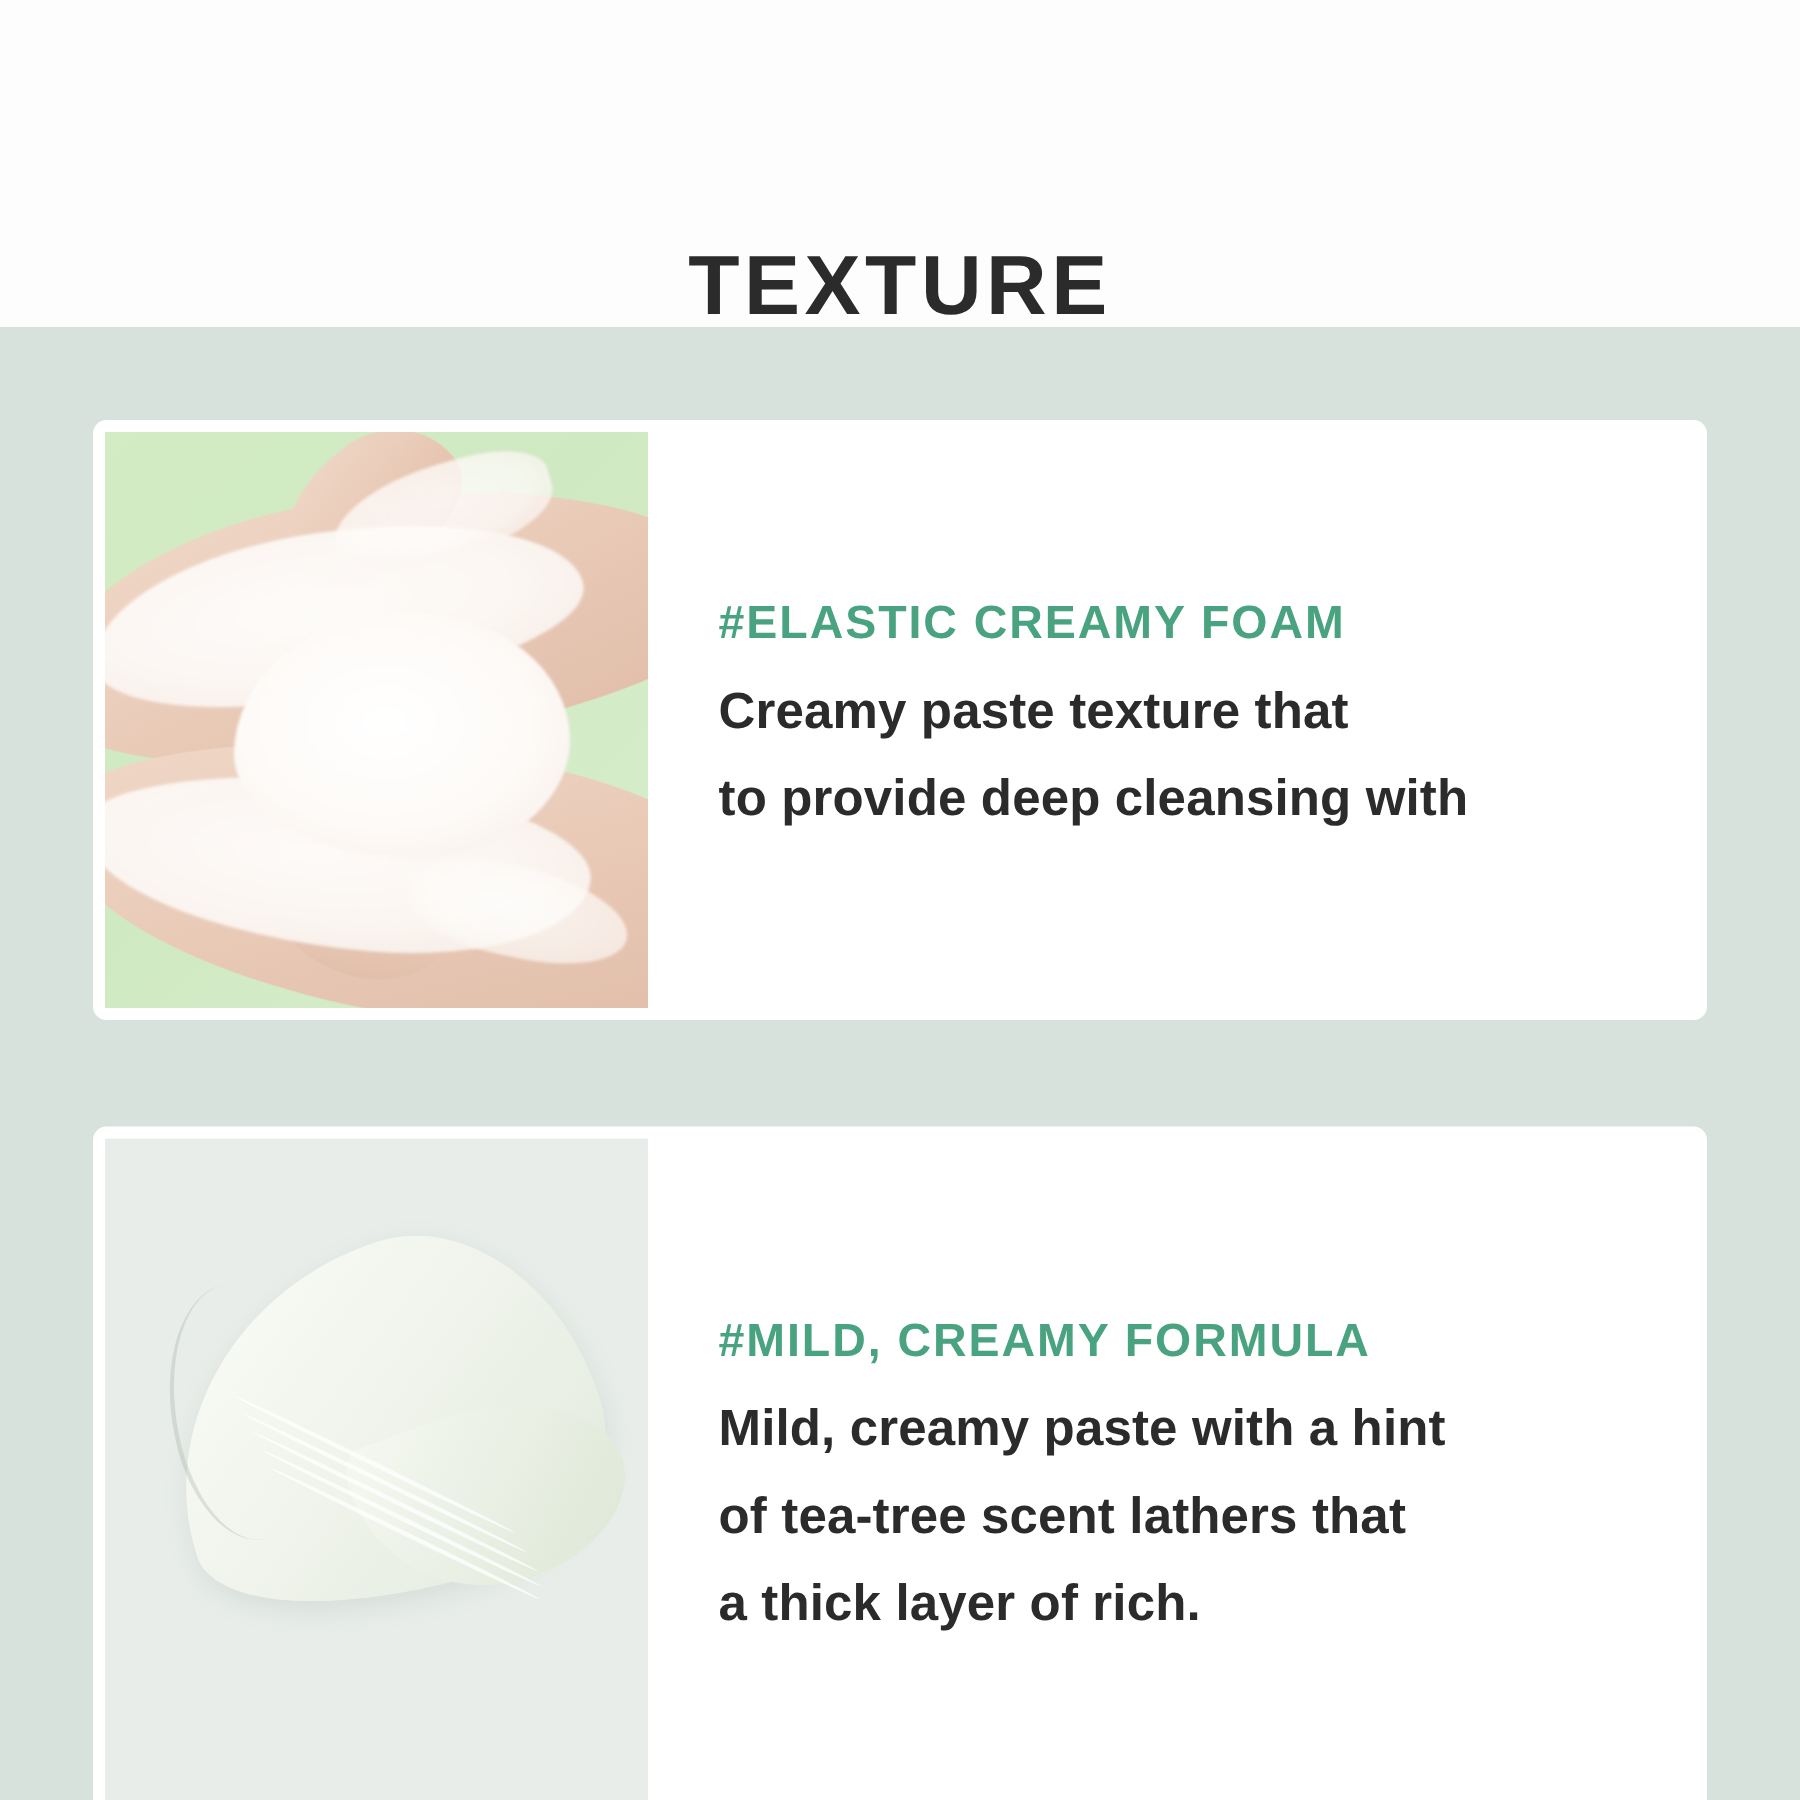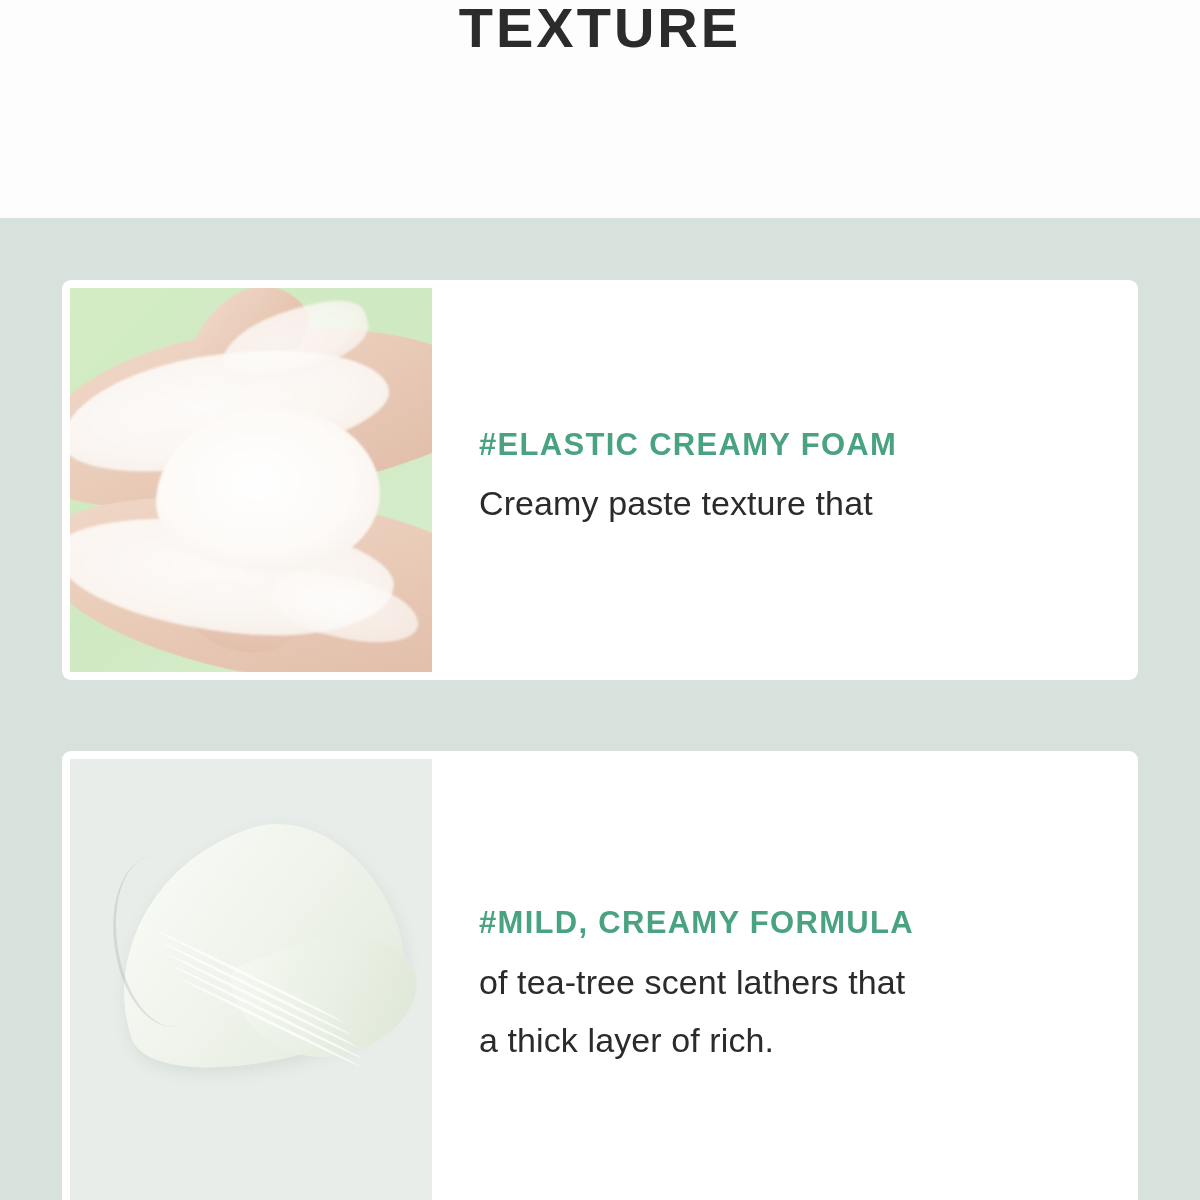--- a/index.html
+++ b/index.html
@@ -23,21 +23,21 @@
 
   
   .header-band {
     position: absolute;
     left: 0;
     top: 0;
     width: 1200px;
     height: 218px;
     background: #fdfdfd;
     display: flex;
-    align-items: flex-start;
+    align-items: flex-end;
     justify-content: center;
   }
   .page-title {
     font-size: 56px;
     font-weight: 700;
     letter-spacing: 3px;
     color: #2b2b2b;
     line-height: 1;
     margin: 0;
     padding: 0;
@@ -91,21 +91,21 @@
     font-size: 31px;
     font-weight: 700;
     letter-spacing: 1.3px;
     color: #4aa380;
     margin: 0 0 12px 0;
     line-height: 1.1;
     white-space: nowrap;
   }
   .feature-text {
     font-size: 34px;
-    font-weight: 400;
+    font-weight: 700;
     color: #2b2b2b;
     line-height: 1.72;
     margin: 0;
     letter-spacing: 0.1px;
   }
   .feature-text .ln { display: block; white-space: nowrap; }
 
   
   .foam-scene {
     position: absolute;
@@ -273,20 +273,21 @@
           <div class="foam foam-core"></div>
           <div class="foam foam-wisp-a"></div>
           <div class="foam foam-wisp-b"></div>
         </div>
       </div>
 
       <div class="card-body">
         <div class="feature-heading">#ELASTIC CREAMY FOAM</div>
         <div class="feature-text">
           <span class="ln">Creamy paste texture that</span>
+          <span class="ln">to provide deep cleansing with</span>
         </div>
       </div>
 
     </div>
 
     <div class="card card-2">
 
       <div class="card-media">
         <div class="swatch-scene">
           <div class="swatch-blob"></div>
@@ -296,20 +297,21 @@
           <div class="swatch-ridge r2"></div>
           <div class="swatch-ridge r3"></div>
           <div class="swatch-ridge r4"></div>
           <div class="swatch-ridge r5"></div>
         </div>
       </div>
 
       <div class="card-body">
         <div class="feature-heading">#MILD, CREAMY FORMULA</div>
         <div class="feature-text">
+          <span class="ln">Mild, creamy paste with a hint</span>
           <span class="ln">of tea-tree scent lathers that</span>
           <span class="ln">a thick layer of rich.</span>
         </div>
       </div>
 
     </div>
 
   </div>
 </div>
 

